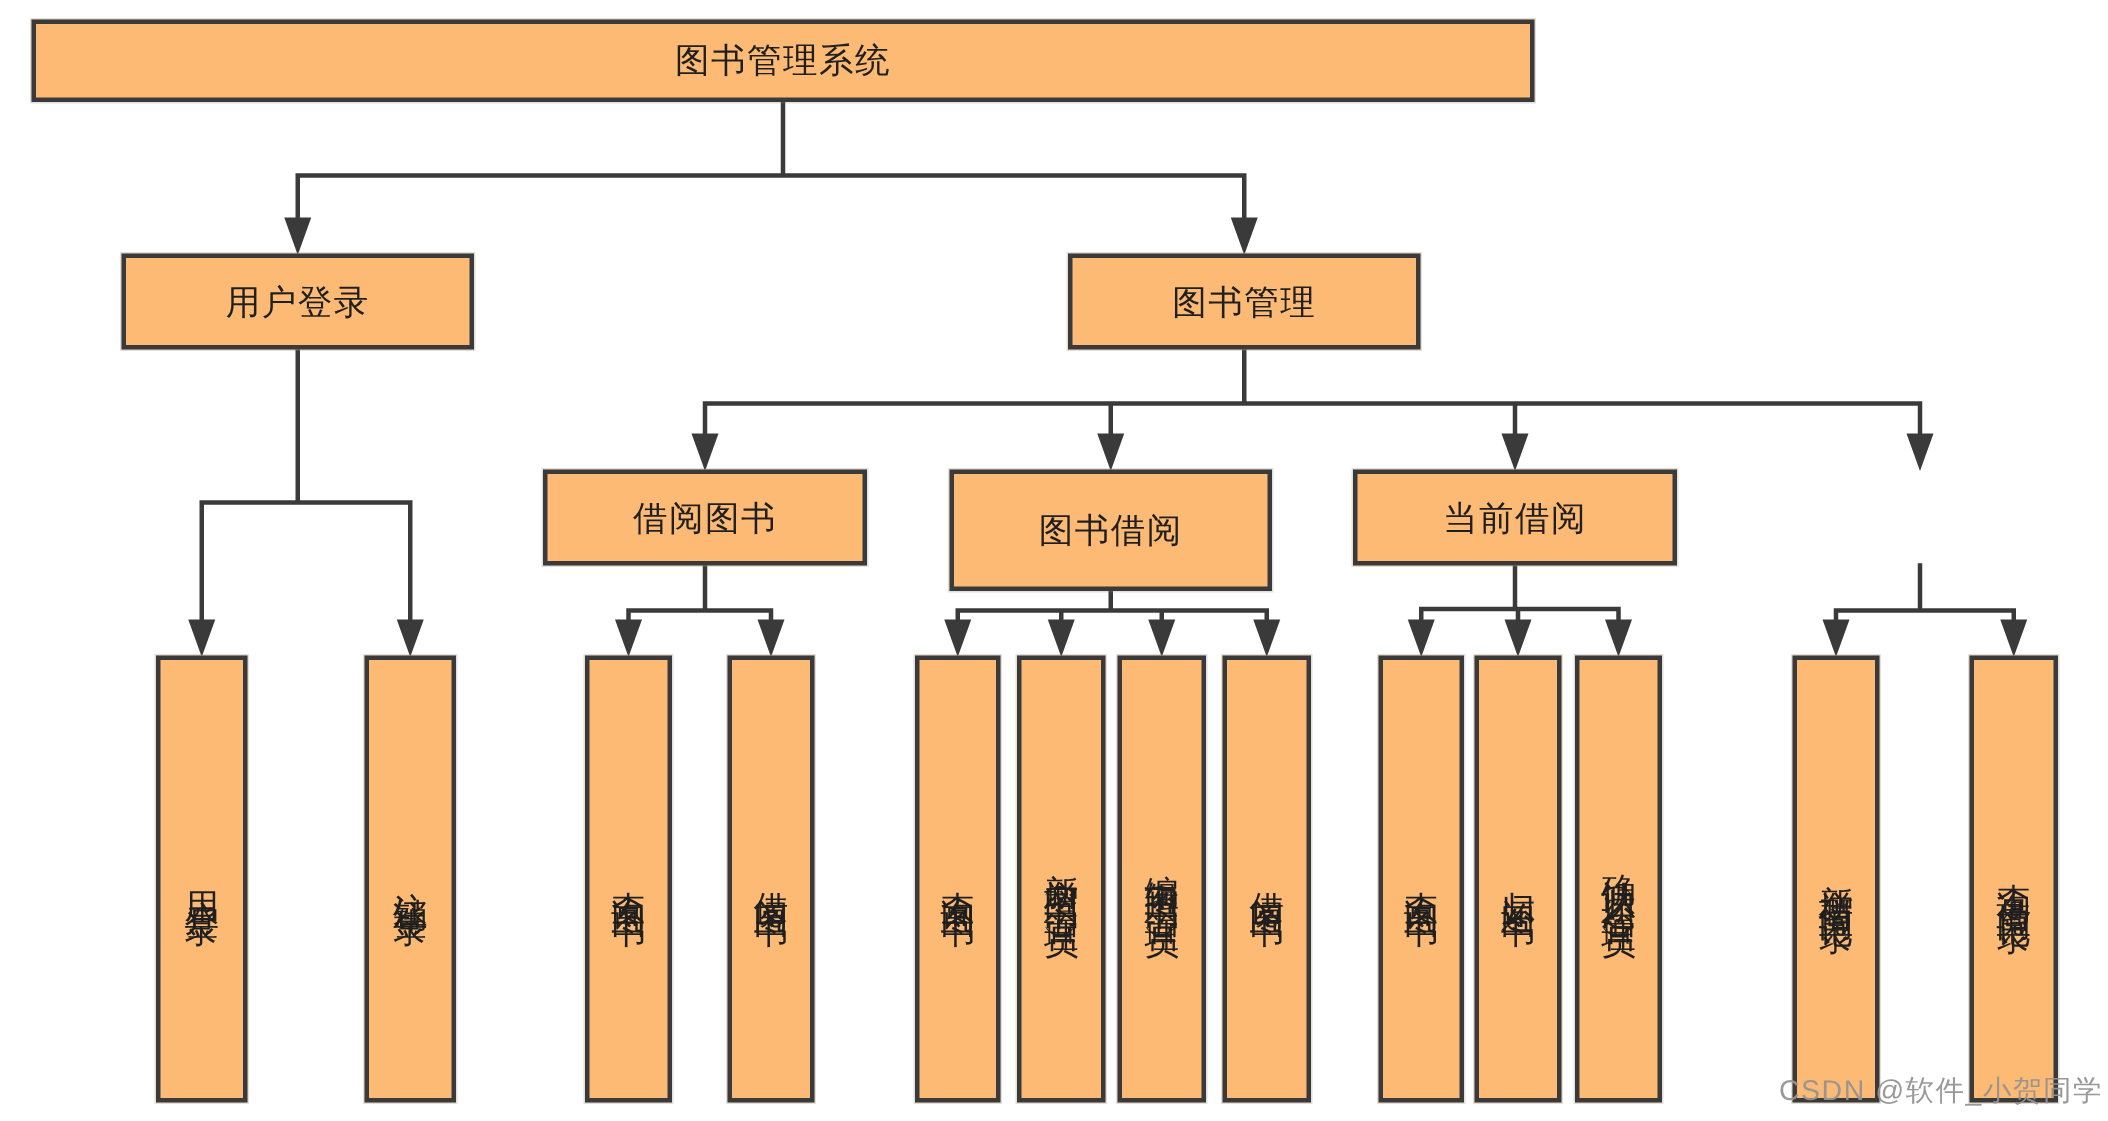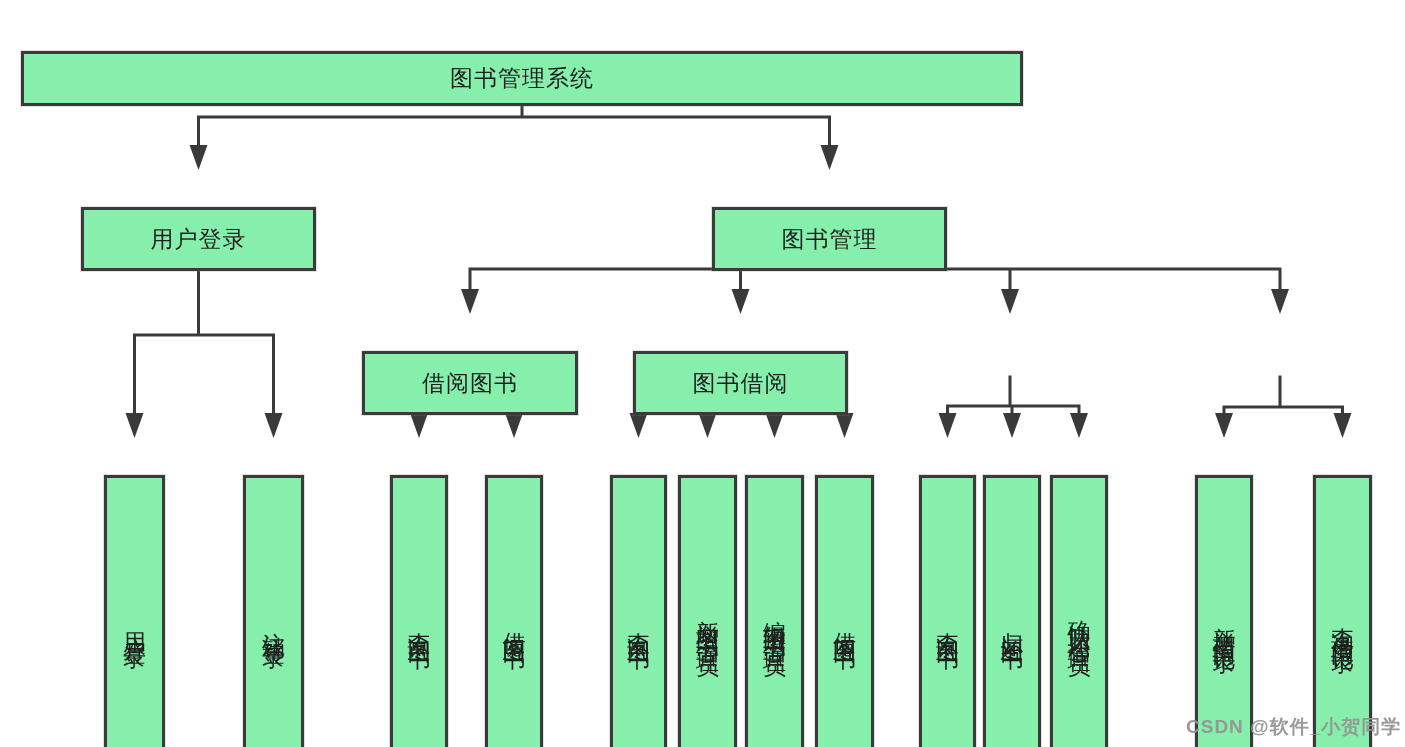--- a/index.html
+++ b/index.html
@@ -18,28 +18,27 @@
   #connector-svg {
     position: absolute;
     left: 0;
     top: 0;
     z-index: 1;
   }
   .node-box {
     position: absolute;
     box-sizing: border-box;
     border: 3px solid #3a3a3a;
-    background: #86efac;
+    background: #fdba74;
     display: flex;
     align-items: center;
     justify-content: center;
     color: #1f1f1f;
     z-index: 2;
     box-shadow: 0 0 0 1px rgba(130,130,130,0.25);
-    margin-top: 38px;
   }
   .node-box .hlabel {
     font-size: 23px;
     letter-spacing: 1px;
     white-space: nowrap;
   }
   .node-box .vlabel {
     writing-mode: vertical-rl;
     text-orientation: mixed;
     font-size: 23px;
@@ -49,21 +48,20 @@
   }
   .watermark {
     position: absolute;
     left: 1186px;
     top: 714px;
     font-size: 19px;
     color: rgba(148,148,148,0.95);
     letter-spacing: 1px;
     white-space: nowrap;
     z-index: 5;
-    font-weight: bold;
   }
 </style>
 </head>
 <body>
 
 <div id="canvas">
   <svg id="connector-svg" width="1405" height="747">
       <g>
         <path d="M522,68 V117 M198.5,117 H829.5 M198.5,117 V147 M829.5,117 V147" fill="none" stroke="#3a3a3a" stroke-width="3" stroke-linecap="square"></path>
         <polygon points="189.5,145 207.5,145 198.5,170" fill="#3a3a3a"></polygon>
@@ -112,22 +110,25 @@
     </div>
     <div class="node-box" style="left: 81px; top: 169px; width: 235px; height: 64px;">
       <span class="hlabel">用户登录</span>
     </div>
     <div class="node-box" style="left: 712px; top: 169px; width: 235px; height: 64px;">
       <span class="hlabel">图书管理</span>
     </div>
     <div class="node-box" style="left: 362px; top: 313px; width: 216px; height: 64px;">
       <span class="hlabel">借阅图书</span>
     </div>
-    <div class="node-box" style="left: 633px; top: 313px; width: 215px; height: 64px;">
+    <div class="node-box" style="left: 633px; top: 313px; width: 215px; height: 81px;">
       <span class="hlabel">图书借阅</span>
+    </div>
+    <div class="node-box" style="left: 902px; top: 313px; width: 216px; height: 64px;">
+      <span class="hlabel">当前借阅</span>
     </div>
     <div class="node-box" style="left: 104px; top: 437px; width: 61px; height: 298px;">
       <span class="vlabel">用户登录</span>
     </div>
     <div class="node-box" style="left: 243px; top: 437px; width: 61px; height: 298px;">
       <span class="vlabel">注销登录</span>
     </div>
     <div class="node-box" style="left: 390px; top: 437px; width: 58px; height: 298px;">
       <span class="vlabel">查询图书</span>
     </div>

